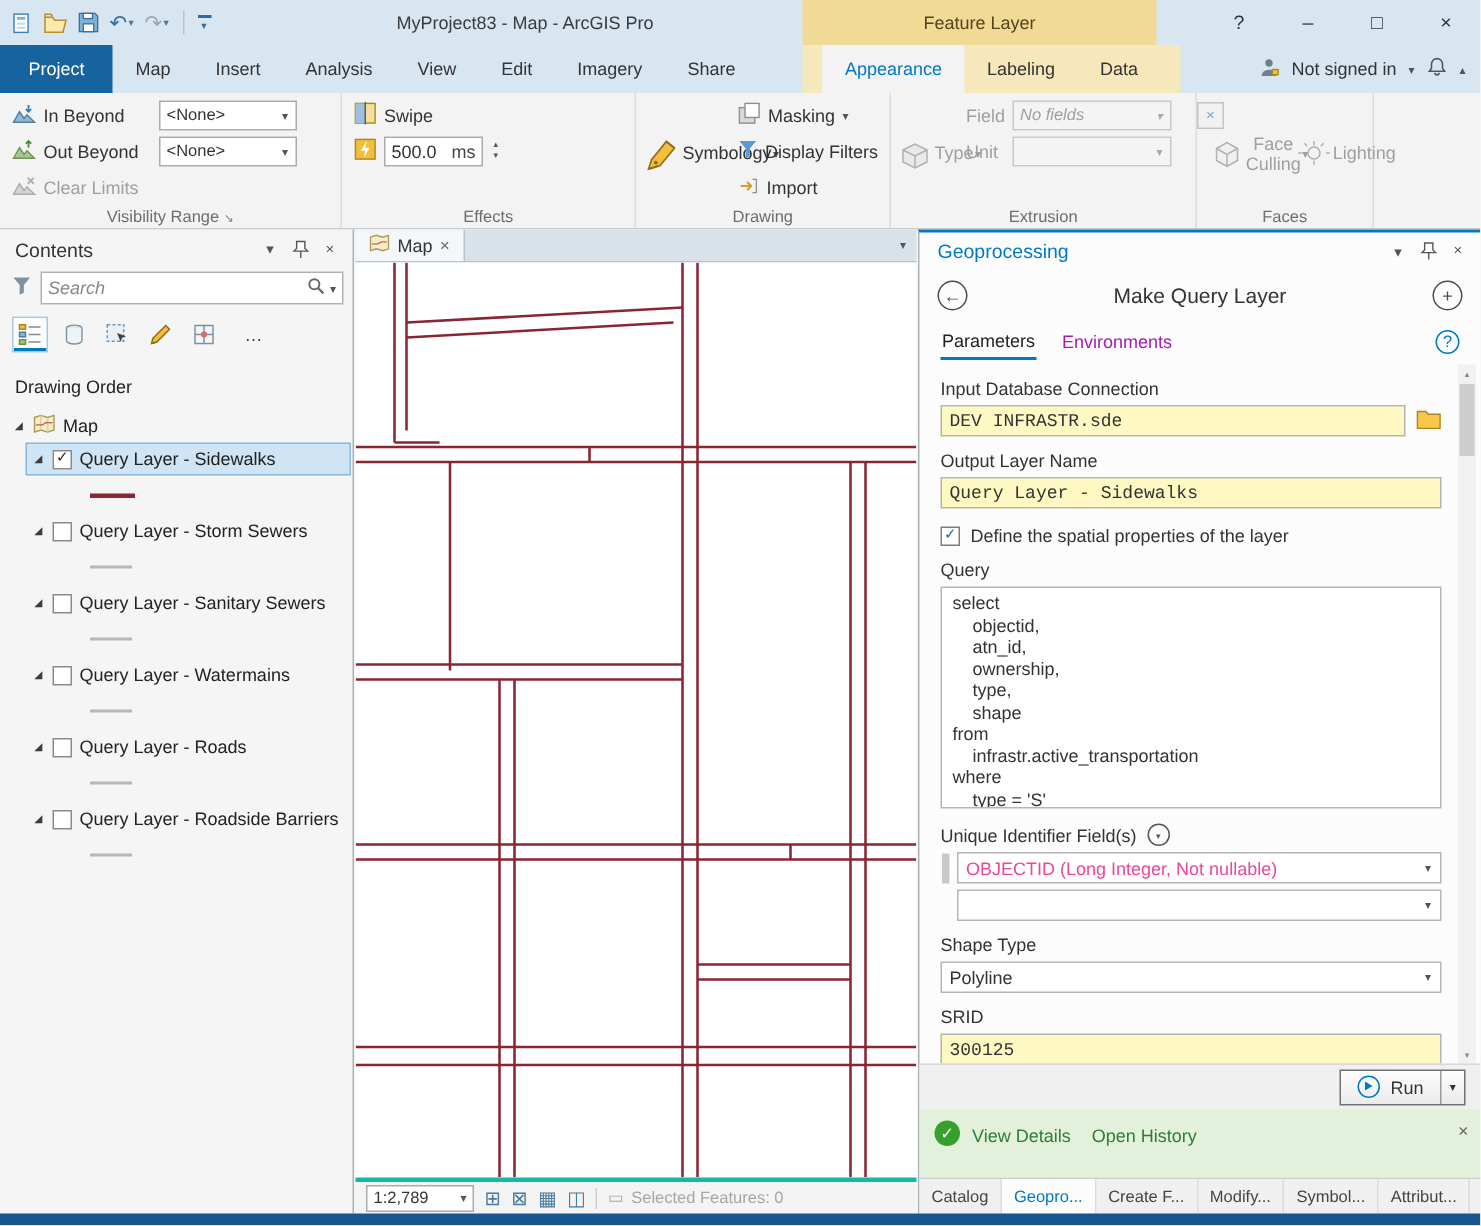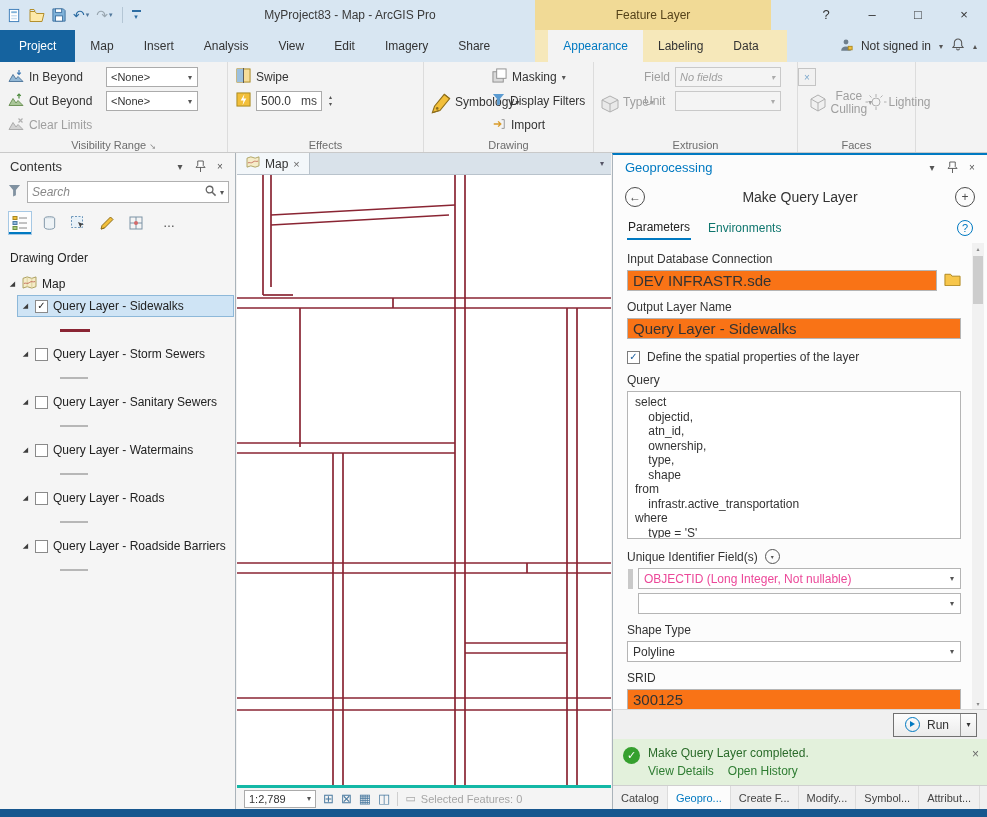--- a/index.html
+++ b/index.html
@@ -113,28 +113,28 @@
   
   .gp { position:absolute; top:153px; left:612px; right:0; bottom:8px; background:#fcfcfc;
         border-left:1px solid #aab3ba; border-top:2px solid #0079c1; }
   .gp-head { display:flex; align-items:center; height:25px; padding:0 6px 0 12px; gap:2px; }
   .gp-title { flex:1; font-size:13px; color:#0079c1; }
   .tool-row { display:flex; align-items:center; height:34px; padding:0 12px; }
   .circle-btn { width:20px; height:20px; border:1px solid #4d4d4d; border-radius:50%;
                 display:flex; align-items:center; justify-content:center; font-size:12px; color:#4d4d4d; flex:0 0 auto; }
   .tool-title { flex:1; text-align:center; font-size:14px; color:#333; }
   .gp-tabs { display:flex; align-items:center; height:27px; padding:0 14px; gap:16px; }
-  .gp-tab { font-size:12px; color:#0f766e; padding:5px 1px 4px; }
+  .gp-tab { font-size:12px; color:#a21caf; padding:5px 1px 4px; }
   .gp-tab.active { color:#222; border-bottom:2px solid #0079c1; }
   .help-circle { margin-left:auto; width:16px; height:16px; border:1px solid #0079c1; border-radius:50%;
                  color:#0079c1; font-size:11px; display:flex; align-items:center; justify-content:center; }
   .form { position:absolute; top:88px; left:0; right:16px; bottom:100px; padding:0 10px 0 14px; overflow:hidden; }
   .flabel { margin-top:9px; font-size:12px; color:#333; }
-  .tinput { display:block; width:100%; height:21px; border:1px solid #b5b5b5; background:#f97316;
-            font-family:Liberation Sans, sans-serif; font-size:15px; color:#333; padding:0 5px; margin-top:4px; outline:none; }
+  .tinput { display:block; width:100%; height:21px; border:1px solid #b5b5b5; background:#fef9c3;
+            font-family:Liberation Mono, monospace; font-size:12px; color:#333; padding:0 5px; margin-top:4px; outline:none; }
   .db-row { display:flex; align-items:center; gap:7px; }
   .db-row .tinput { flex:1; }
   .chk-row { display:flex; align-items:center; gap:7px; margin-top:11px; }
   .chk { width:13px; height:13px; border:1px solid #7c7c7c; background:#fff; display:flex;
          align-items:center; justify-content:center; font-size:10px; color:#1d5f9e; line-height:1; }
   .chk-label { font-size:12px; color:#333; }
   .query-ta { display:block; width:100%; height:148px; border:1px solid #b5b5b5; background:#fff;
               font-family:"Liberation Sans",sans-serif; font-size:12px; line-height:14.5px; color:#333;
               padding:3px 7px; margin-top:4px; resize:none; white-space:pre; overflow:hidden; outline:none; }
   .uid-row { display:flex; align-items:center; gap:7px; margin-top:10px; }
@@ -745,21 +745,20 @@
           <span class="play"></span>
           <span class="run-label">Run</span>
         </span>
         <span class="run-split">▾</span>
       </span>
     </div>
 
     <div class="msg">
       <span class="msg-check">✓</span>
       <span class="msg-body">
-        <div class="msg-title">Make Query Layer completed.</div>
         <div class="msg-links">
           <span class="msg-link">View Details</span>
           <span class="msg-link">Open History</span>
         </div>
       </span>
       <span class="msg-close">×</span>
     </div>
 
     <div class="gp-tabsbar">
       <span class="btab">Catalog</span>

